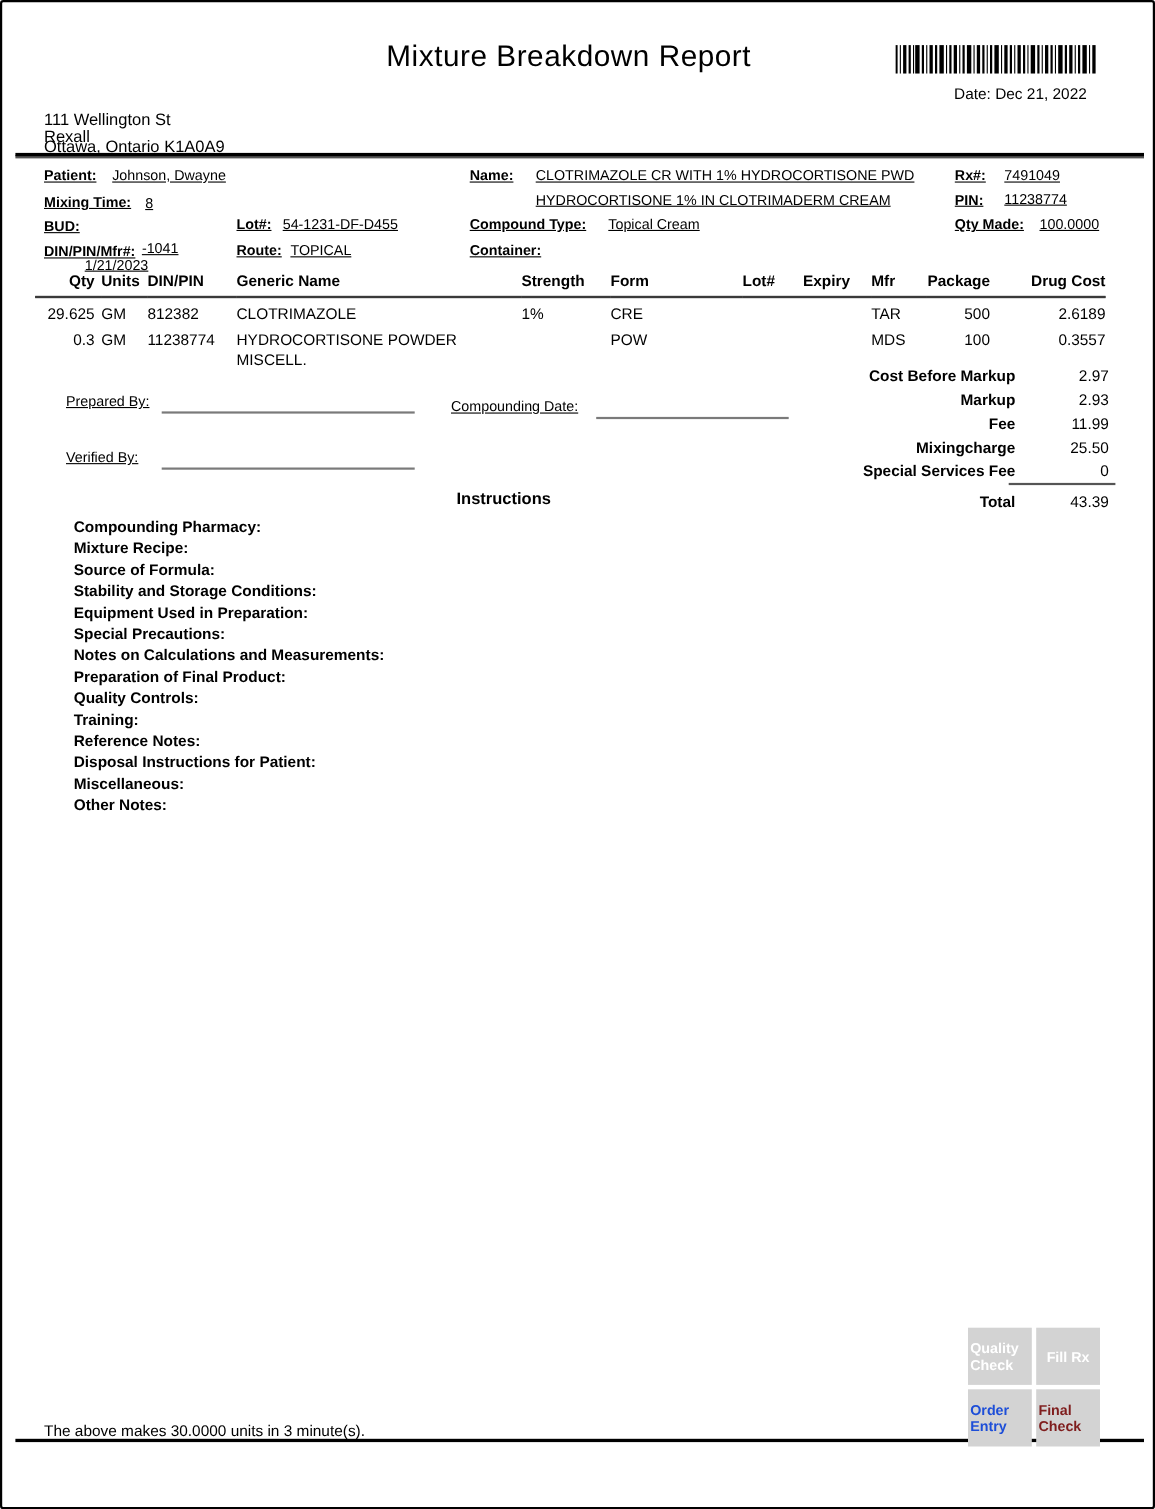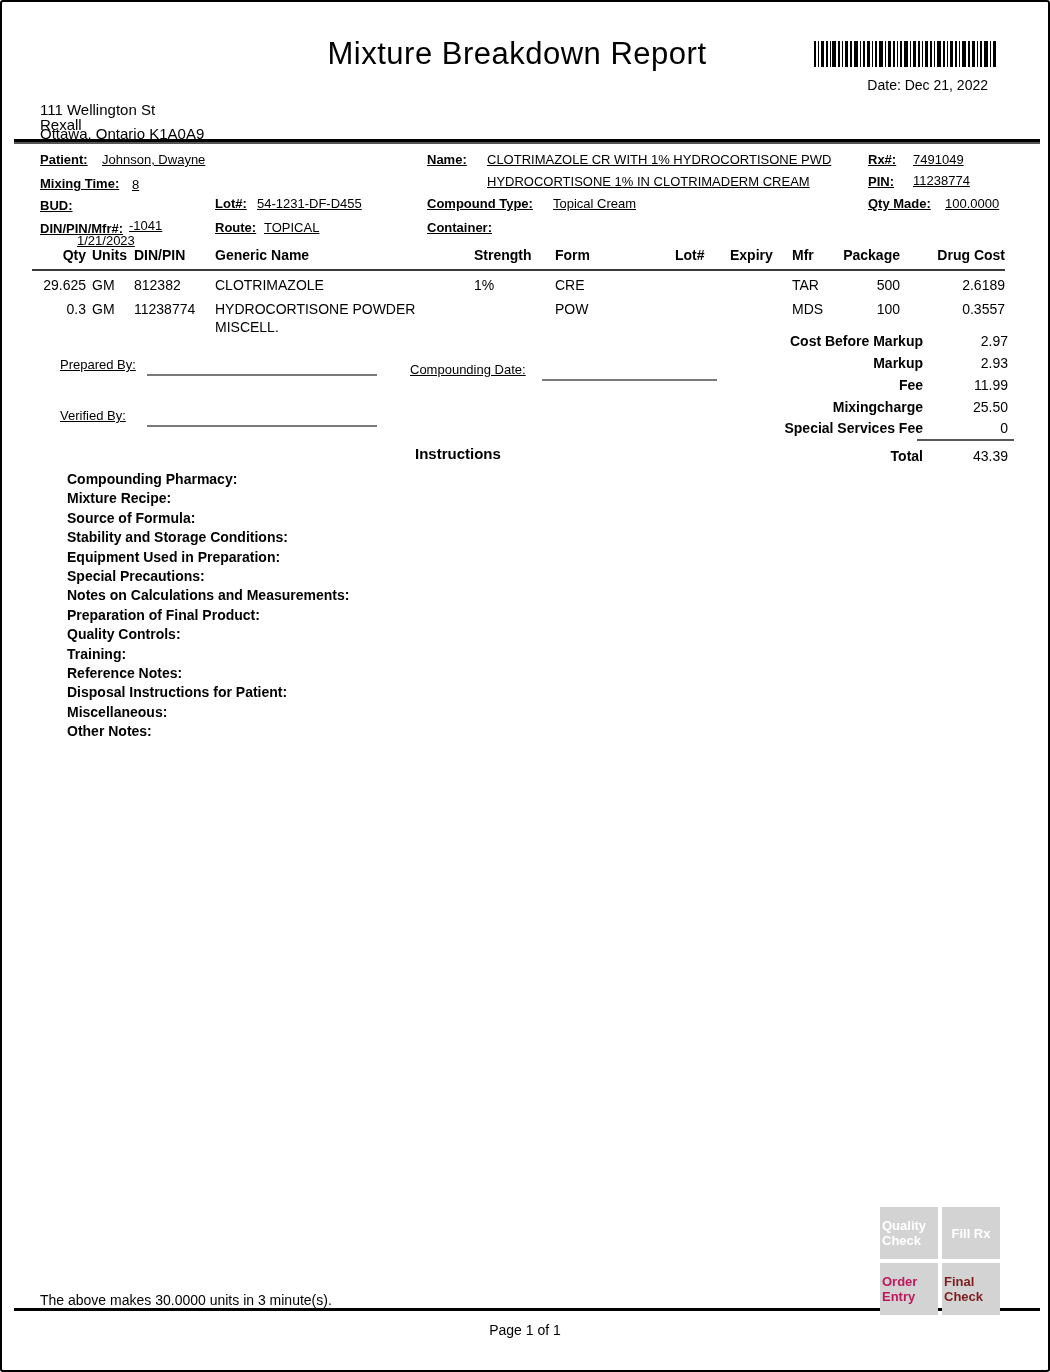--- a/index.html
+++ b/index.html
@@ -6,21 +6,21 @@
   body { font-family: "Liberation Sans", sans-serif; color:#000; }
   .page {
     position:relative; width:1050px; height:1372px;
     border:2px solid #000; border-radius:3px; box-sizing:border-box;
     background:#fff; overflow:hidden;
   }
   .abs { position:absolute; white-space:nowrap; }
   .lbl { font-weight:bold; }
   .fs14 { font-size:13px;text-decoration:underline; }
 
-  .report-title { top:34px; left:0; width:1030px; text-align:center; font-size:31px; letter-spacing:0.5px; }
+  .report-title { top:34px; left:0; width:1030px; text-align:center; font-size:27px; letter-spacing:0.5px; }
   .pharm-line { left:38px; font-size:15px; }
   .date-line { top:75px; right:60px; font-size:14px; }
 
   .rule-double { position:absolute; left:12px; width:1026px; height:3px; background:#000; box-shadow:0 2px 0 0 #555; }
 
   
   table.ing { position:absolute; left:30px; top:242px; width:973px; border-collapse:collapse; table-layout:fixed; font-size:14px; }
   table.ing th { font-weight:bold; text-align:left; padding:3px 0 6px 0; border-bottom:2px solid #3a3a3a; }
   table.ing td { vertical-align:top; padding:5px 0 1px 0; line-height:18px; }
   .c-r { text-align:right !important; }
@@ -238,21 +238,20 @@
     <div>Training:</div>
     <div>Reference Notes:</div>
     <div>Disposal Instructions for Patient:</div>
     <div>Miscellaneous:</div>
     <div>Other Notes:</div>
   </div>
 
   <div class="btn-grid">
     <button class="action-btn" style="background: rgb(211, 211, 211); color: rgb(255, 255, 255);">Quality Check</button>
     <button class="action-btn" style="background: rgb(211, 211, 211); color: rgb(255, 255, 255);">Fill Rx</button>
-    <button class="action-btn" style="background: rgb(211, 211, 211); color: #be185d;">Order Entry</button>
+    <button class="action-btn" style="background: rgb(211, 211, 211); color: #1d4ed8;">Order Entry</button>
     <button class="action-btn" style="background: rgb(211, 211, 211); color: #7f1d1d;">Final Check</button>
   </div>
 
   <div class="abs footer-note">The above makes 30.0000 units in 3 minute(s).</div>
   <div class="footer-rule"></div>
-  <div class="abs page-num">Page 1 of 1</div>
 
 </div>
 
 </body></html>

